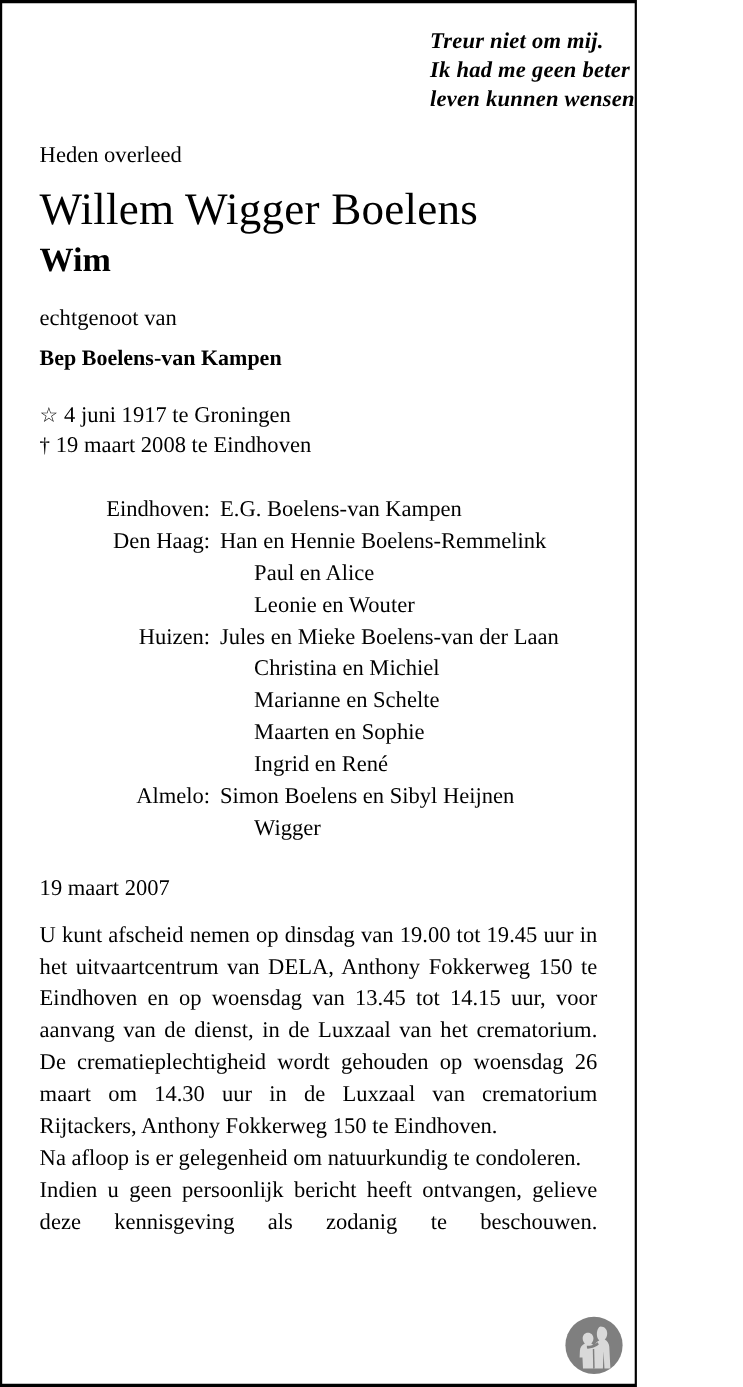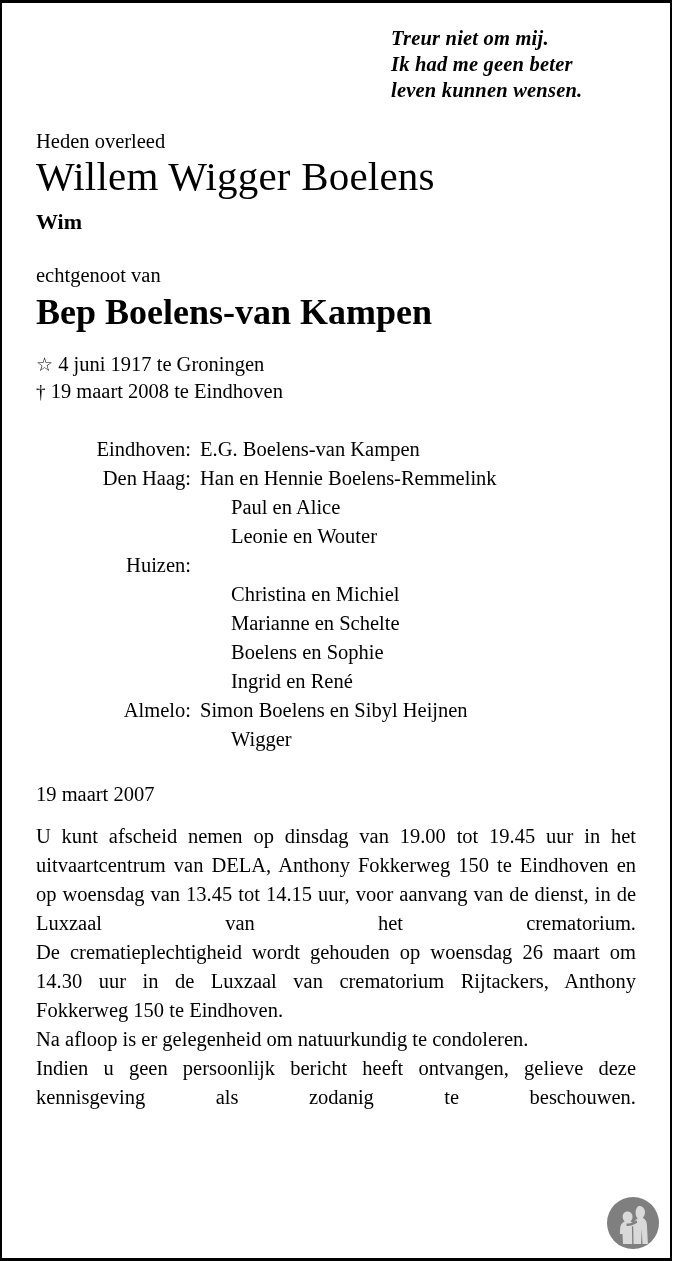--- a/index.html
+++ b/index.html
@@ -7,21 +7,21 @@
     margin: 0;
     padding: 0;
     background: #ffffff;
   }
   body {
     font-family: "Liberation Serif", "DejaVu Serif", serif;
     color: #000000;
   }
   .notice {
     position: relative;
-    width: 672px;
+    width: 579px;
     height: 1261px;
     box-sizing: border-box;
     background: #ffffff;
     border-top: 3px solid #000000;
     border-bottom: 3px solid #000000;
     border-left: 2px solid #000000;
     border-right: 2px solid #000000;
     overflow: hidden;
   }
   .inner {
@@ -45,45 +45,45 @@
 
   
   .announce { }
 
   .heden {
     margin-top: 26px;
     font-size: 20.5px;
     line-height: 24px;
   }
   .fullname {
-    margin-top: 0;
+    margin-top: 14px;
     font-size: 41px;
     line-height: 46px;
     letter-spacing: 0.2px;
     white-space: nowrap;
   }
   .nickname {
     margin-top: 8px;
-    font-size: 22px;
+    font-size: 31px;
     font-weight: bold;
     line-height: 30px;
   }
   .profession {
     margin-top: 14px;
     font-size: 20.5px;
     line-height: 25px;
   }
   .spouse-intro {
     margin-top: 26px;
     font-size: 20.5px;
     line-height: 24px;
   }
   .spouse-name {
     margin-top: 10px;
-    font-size: 36px;
+    font-size: 20px;
     font-weight: bold;
     line-height: 30px;
   }
   .dates {
     margin-top: 24px;
     font-size: 20.5px;
     line-height: 27px;
   }
   .dates .sym { font-size: 19px; }
 
@@ -186,32 +186,33 @@
       <div class="fam-row sub">
         <div class="fam-place"></div>
         <div class="fam-name">Paul en Alice</div>
       </div>
       <div class="fam-row sub">
         <div class="fam-place"></div>
         <div class="fam-name">Leonie en Wouter</div>
       </div>
       <div class="fam-row">
         <div class="fam-place">Huizen:</div>
+        <div class="fam-name">Jules en Mieke Boelens-van der Laan</div>
       </div>
       <div class="fam-row sub">
         <div class="fam-place"></div>
         <div class="fam-name">Christina en Michiel</div>
       </div>
       <div class="fam-row sub">
         <div class="fam-place"></div>
         <div class="fam-name">Marianne en Schelte</div>
       </div>
       <div class="fam-row sub">
         <div class="fam-place"></div>
-        <div class="fam-name">Boelens en Sophie</div>
+        <div class="fam-name">Maarten en Sophie</div>
       </div>
       <div class="fam-row sub">
         <div class="fam-place"></div>
         <div class="fam-name">Ingrid en René</div>
       </div>
       <div class="fam-row">
         <div class="fam-place">Almelo:</div>
         <div class="fam-name">Simon Boelens en Sibyl Heijnen</div>
       </div>
       <div class="fam-row sub">

